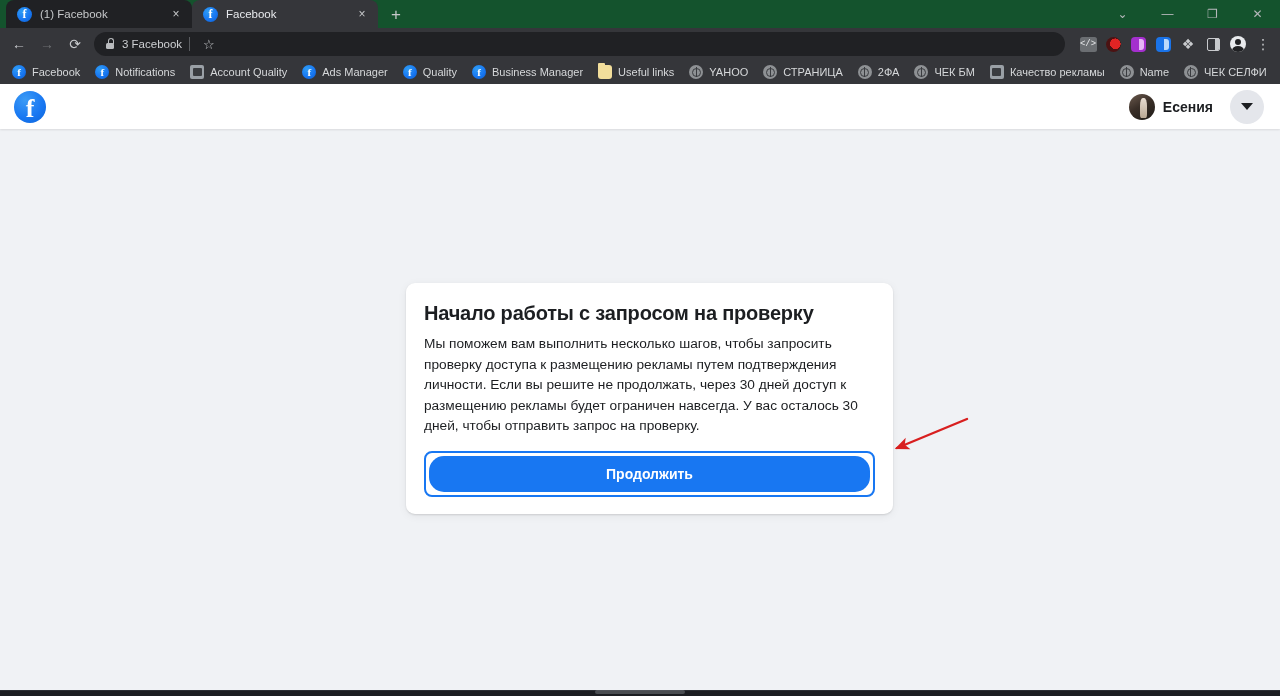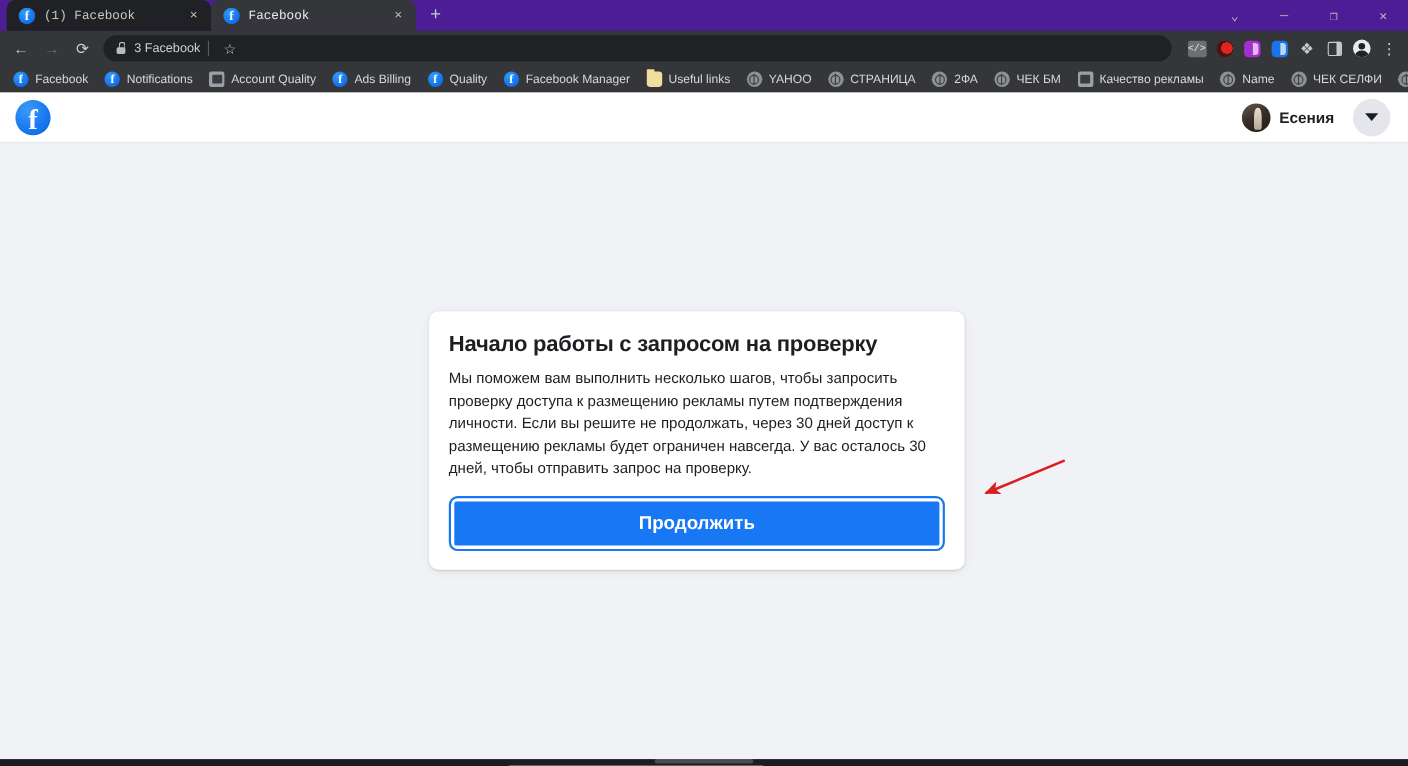--- a/index.html
+++ b/index.html
@@ -7,23 +7,23 @@
   html, body {
     width: 1280px; height: 696px;
     overflow: hidden;
     font-family: "Liberation Sans", sans-serif;
     background: #202124;
   }
   .window { width: 1280px; height: 696px; position: relative; display: flex; flex-direction: column; background: #202124; }
 
   
   .tabstrip {
-    height: 28px; background: #4c1d95;
+    height: 28px; background: #14532d;
     display: flex; align-items: flex-end;
-    padding-left: 6px; position: relative; flex: none; font-family: Liberation Mono, monospace;
+    padding-left: 6px; position: relative; flex: none;
   }
   .tab {
     height: 28px; width: 186px;
     display: flex; align-items: center; gap: 8px;
     padding: 0 8px 0 11px;
     border-radius: 8px 8px 0 0;
     font-size: 11.5px; color: #c6c8ca;
     position: relative;
   }
   .tab.active { background: #35363a; color: #e8eaed; }
@@ -139,32 +139,32 @@
     background: linear-gradient(180deg,#e8ddd2,#b9a894); border-radius: 40% 40% 20% 20%; }
   .uname { font-size: 14px; font-weight: 600; color: #1c1e21; white-space: nowrap; }
   .caret { width: 34px; height: 34px; border-radius: 50%; background: #e4e6eb;
     display: flex; align-items: center; justify-content: center; flex: none; }
   .caret span { width:0;height:0;border-left:6px solid transparent;border-right:6px solid transparent;
     border-top:7px solid #1c1e21; display:block; }
 
   
   .cardzone { position: absolute; left: 0; right: 0; top: 45px; bottom: 0; }
   .card {
-    position: absolute; left: 390px; top: 154px; width: 487px;
+    position: absolute; left: 406px; top: 154px; width: 487px;
     background: #fff; border-radius: 9px; padding: 18px 18px 17px;
     box-shadow: 0 1px 2px rgba(0,0,0,.12), 0 2px 10px rgba(0,0,0,.06);
   }
   .card h1 { font-size: 20px; font-weight: 700; color: #1c1e21; line-height: 1.26;
     letter-spacing: -0.2px; margin-bottom: 8px; }
   .card p { font-size: 13.7px; line-height: 1.50; color: #1c1e21; margin-bottom: 14px; }
   .btnwrap { padding: 3px; border: 2px solid #1877f2; border-radius: 8px; background: #fff; }
   .primarybtn {
-    display: block; width: 100%; border: none; border-radius: 2px;
+    display: block; width: 100%; border: none; border-radius: 15px;
     background: #1877f2; color: #fff; font-family: inherit;
-    font-size: 17px; font-weight: 700; padding: 10px 0; cursor: pointer;
+    font-size: 14px; font-weight: 700; padding: 10px 0; cursor: pointer;
   }
 
   
   .arrow { position: absolute; left: 880px; top: 278px; width: 110px; height: 55px;
     pointer-events: none; }
 
   
   .bottomstrip { position: absolute; left: 0; right: 0; bottom: 0; height: 6px;
     background: #1b1d21; z-index: 6; }
   .bottomstrip::before { content:""; position:absolute; left:0; right:0; top:0; height:1px;
@@ -246,29 +246,29 @@
       <div class="bm">
         <span class="bmi fb"></span>
         <span>Notifications</span>
       </div>
       <div class="bm">
         <span class="bmi gray"></span>
         <span>Account Quality</span>
       </div>
       <div class="bm">
         <span class="bmi fb"></span>
-        <span>Ads Billing</span>
+        <span>Ads Manager</span>
       </div>
       <div class="bm">
         <span class="bmi fb"></span>
         <span>Quality</span>
       </div>
       <div class="bm">
         <span class="bmi fb"></span>
-        <span>Facebook Manager</span>
+        <span>Business Manager</span>
       </div>
       <div class="bm">
         <span class="bmi folder"></span>
         <span>Useful links</span>
       </div>
       <div class="bm">
         <span class="bmi globe"></span>
         <span>YAHOO</span>
       </div>
       <div class="bm">

